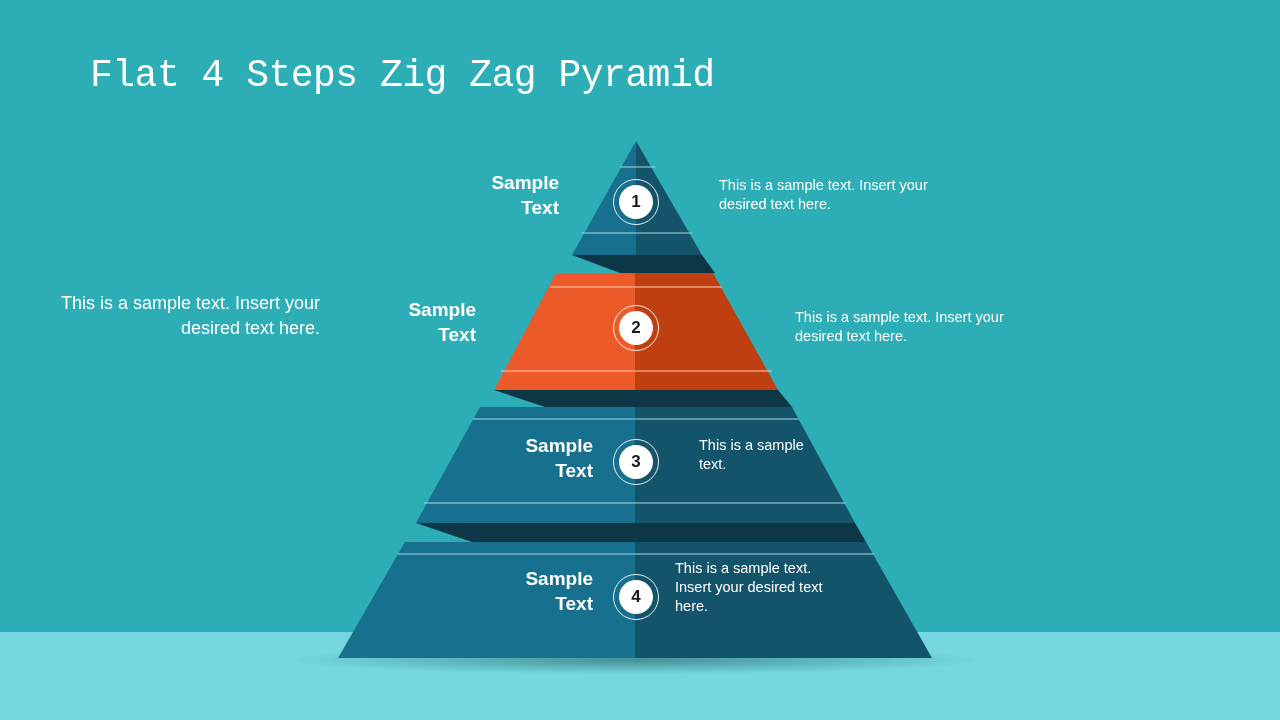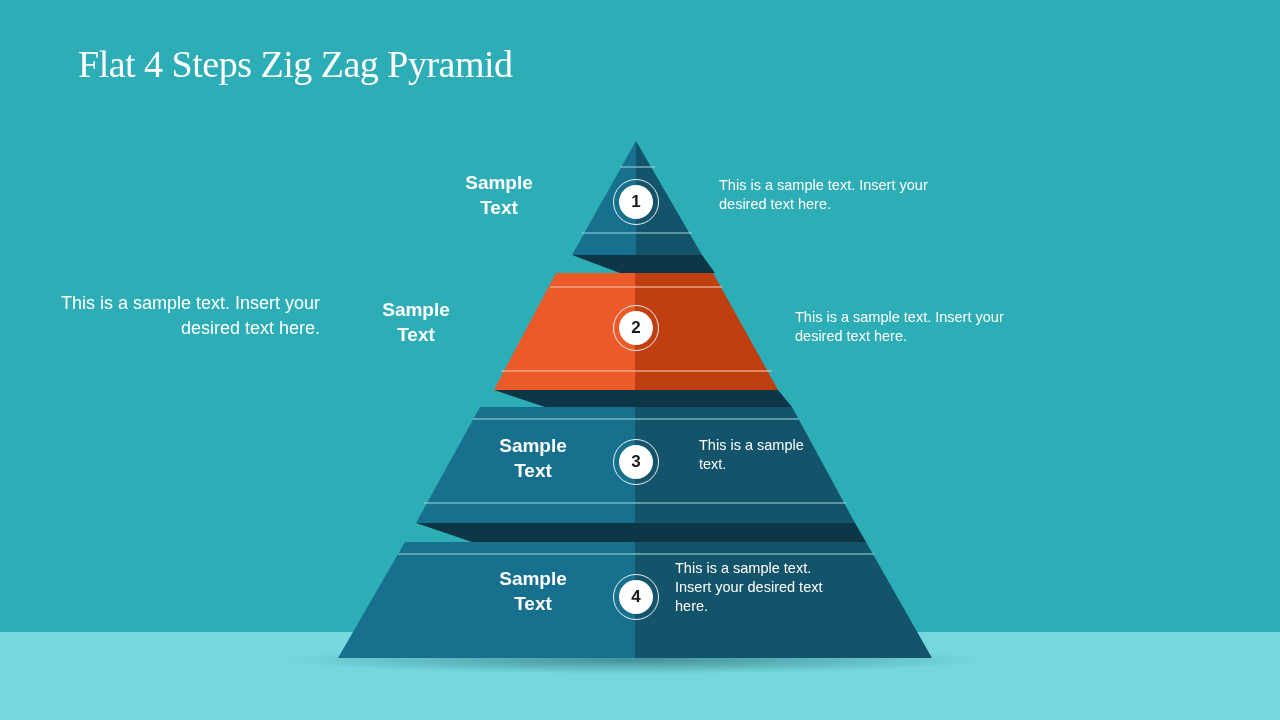--- a/index.html
+++ b/index.html
@@ -3,28 +3,28 @@
   <meta charset="utf-8">
   <style>
     html, body { margin: 0; padding: 0; }
     body {
       width: 1280px; height: 720px; overflow: hidden; position: relative;
       background: #2DADB6;
       font-family: "Liberation Sans", sans-serif;
     }
     .floor { position: absolute; left: 0; top: 632px; width: 1280px; height: 88px; background: #75D8DE; }
     .title {
-      position: absolute; left: 78px; top: 42px; margin: 0;
-      font-family: Liberation Serif, serif; font-weight: normal;
+      position: absolute; left: 78px; top: 42px; margin: 12px;
+      font-family: Liberation Mono, monospace; font-weight: normal;
       font-size: 38px; color: #ffffff; letter-spacing: -0.5px; white-space: nowrap;
     }
     svg.pyramid { position: absolute; left: 0; top: 0; }
     .label {
       position: absolute; color: #ffffff; font-weight: bold; font-size: 19px;
-      line-height: 25px; text-align: center; width: 120px;
+      line-height: 25px; text-align: right; width: 120px;
     }
     .desc {
       position: absolute; color: #ffffff; font-size: 14.5px; line-height: 19px;
     }
     .side-note {
       position: absolute; left: 40px; top: 291px; width: 280px; text-align: right;
       color: #ffffff; font-size: 18px; line-height: 25px;
     }
     .badge {
       position: absolute; width: 46px; height: 46px; border-radius: 50%;

